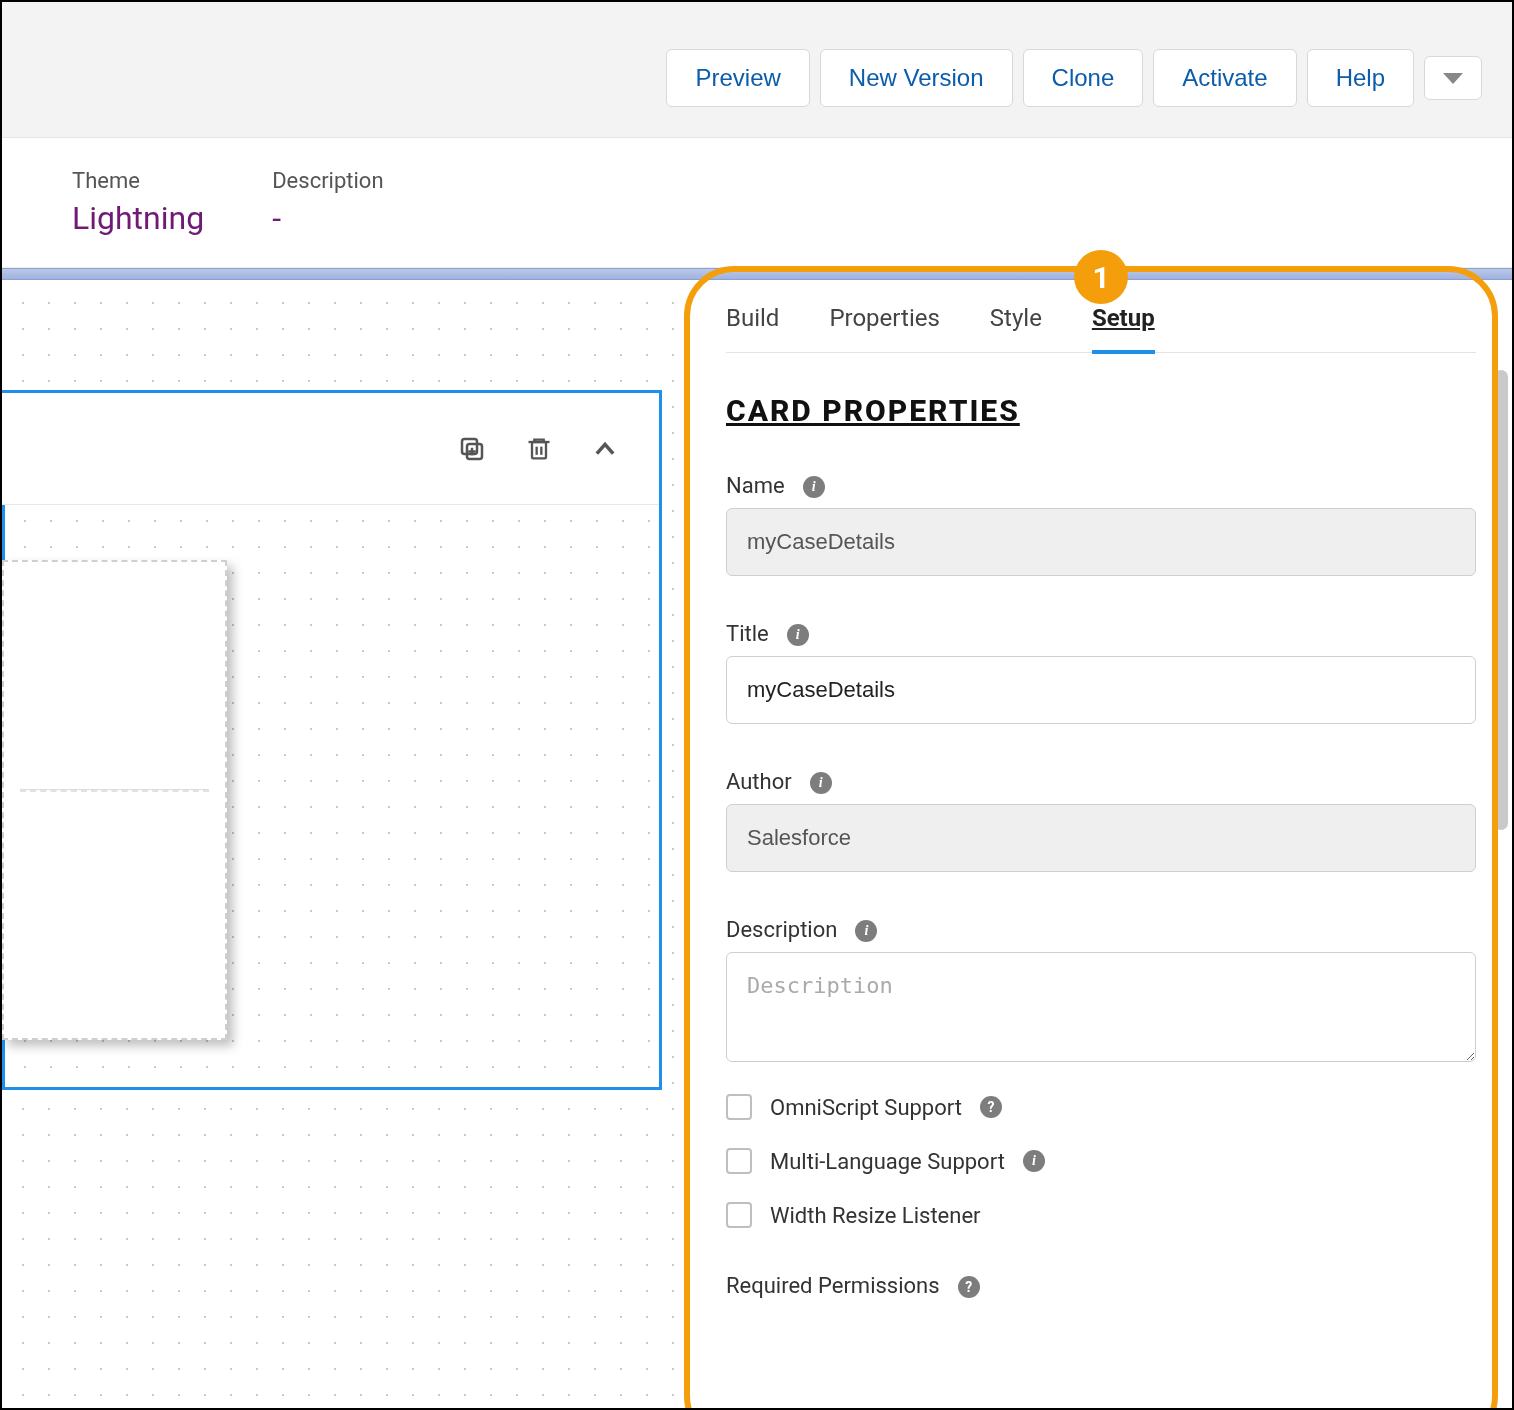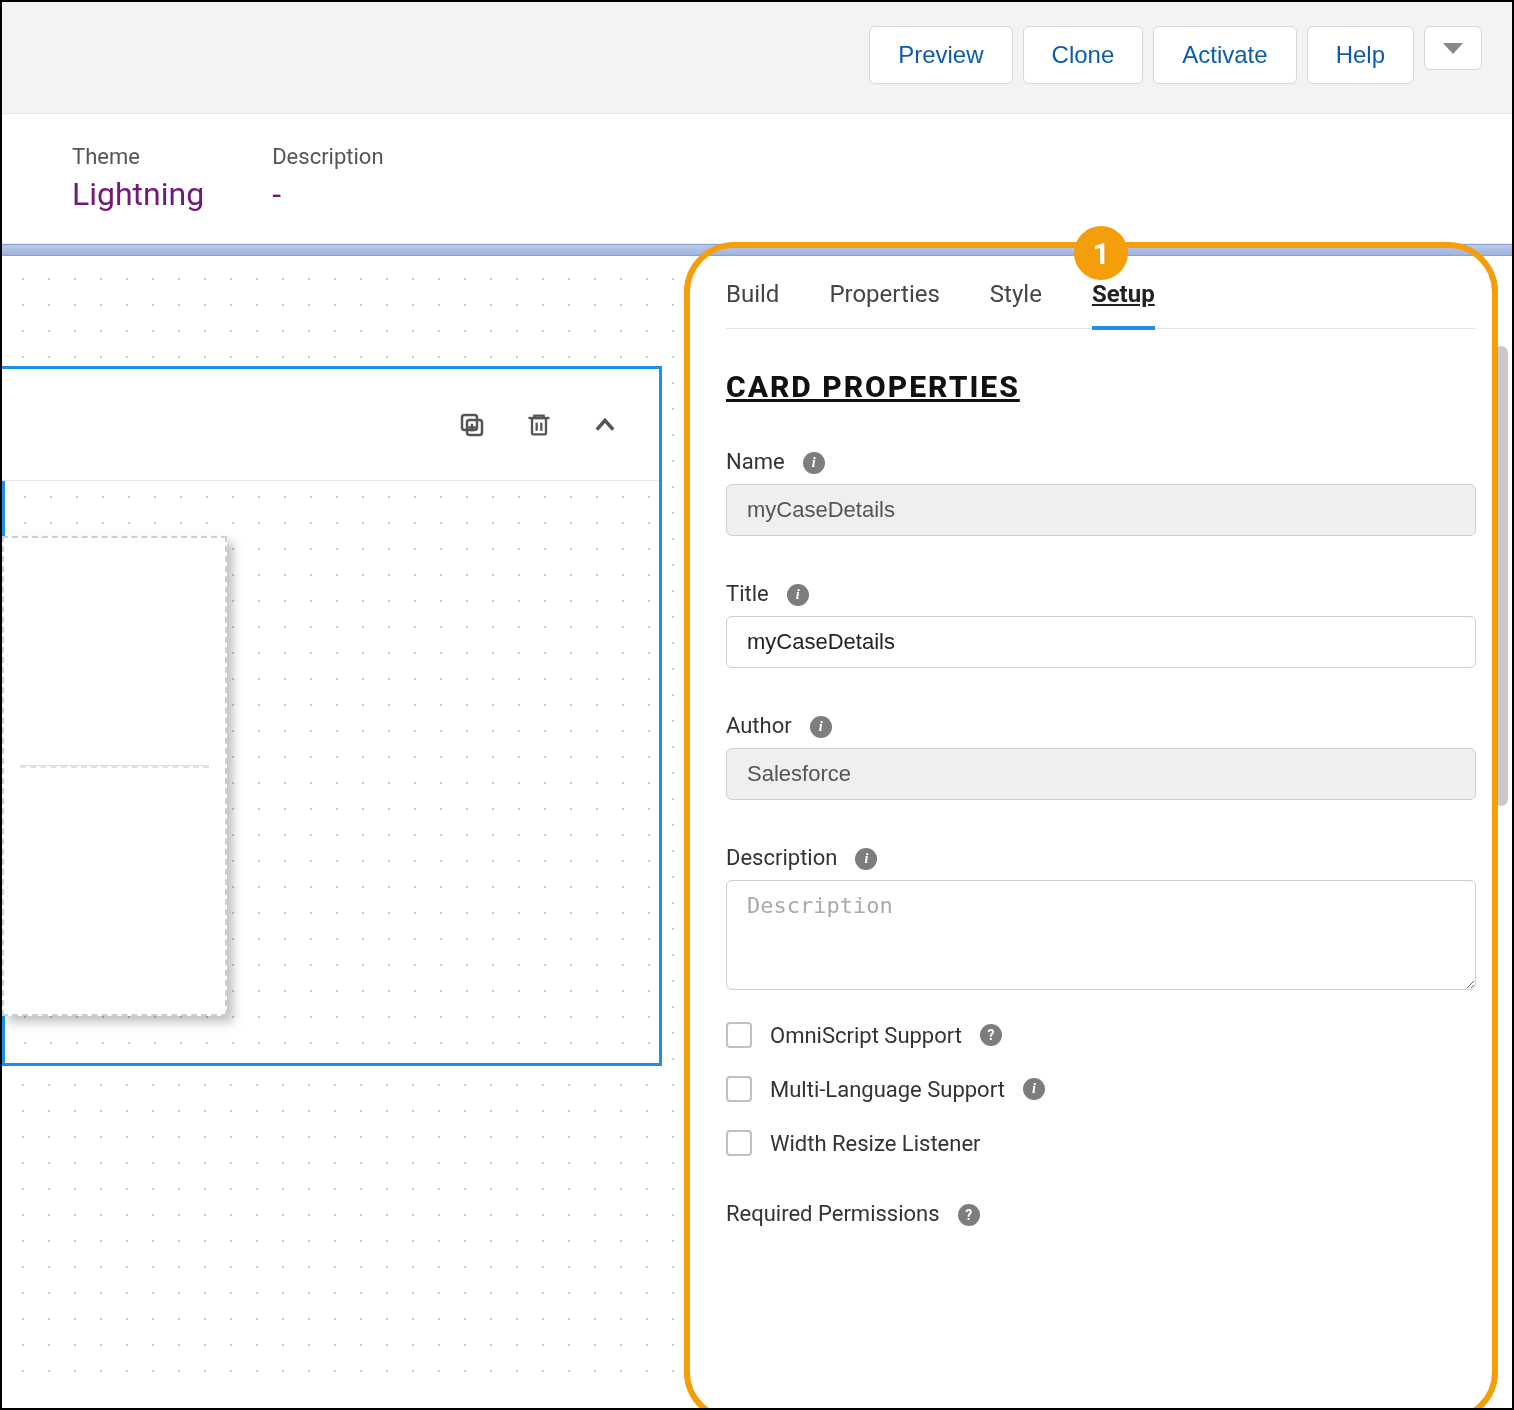--- a/index.html
+++ b/index.html
@@ -14,22 +14,22 @@
     position: relative;
   }
   
   .topbar {
     background: #f3f3f3;
     padding: 24px 30px 8px 30px;
     display: flex;
     justify-content: flex-end;
     gap: 10px;
     border-bottom: 1px solid #e5e5e5;
-    height: 112px;
-    align-items: flex-start;
+    height: 136px;
+    align-items: center;
   }
   .topbar .btn {
     background: #fff;
     border: 1px solid #d8d8d8;
     border-radius: 6px;
     color: #0b5cab;
     font-size: 24px;
     padding: 14px 28px;
     cursor: pointer;
     white-space: nowrap;
@@ -212,21 +212,21 @@
     display: inline-flex;
     align-items: center;
     justify-content: center;
     font-style: italic;
     font-family: Georgia, serif;
   }
   .help-icon { background: #7d7d7d; font-style: normal; font-family: inherit; }
   .text-input {
     width: 100%;
     font-size: 22px;
-    padding: 12px 20px;
+    padding: 20px 20px;
     border: 1px solid #cfcfcf;
     border-radius: 6px;
     background: #fff;
     color: #222;
   }
   .text-input.readonly {
     background: #efefef;
     color: #555;
   }
   textarea.text-input {
@@ -261,20 +261,21 @@
     border-radius: 8px;
   }
   
   svg { display: block; }
 </style>
 </head>
 <body>
 
 <div class="topbar">
   <button class="btn">Preview</button>
+  <button class="btn">New Version</button>
   <button class="btn">Clone</button>
   <button class="btn">Activate</button>
   <button class="btn">Help</button>
   <button class="btn icon-only">
     <span>
       <svg width="20" height="14" viewBox="0 0 20 14">
           <polygon points="0,2 20,2 10,13" fill="#888"></polygon>
         </svg>
     </span>
   </button>

